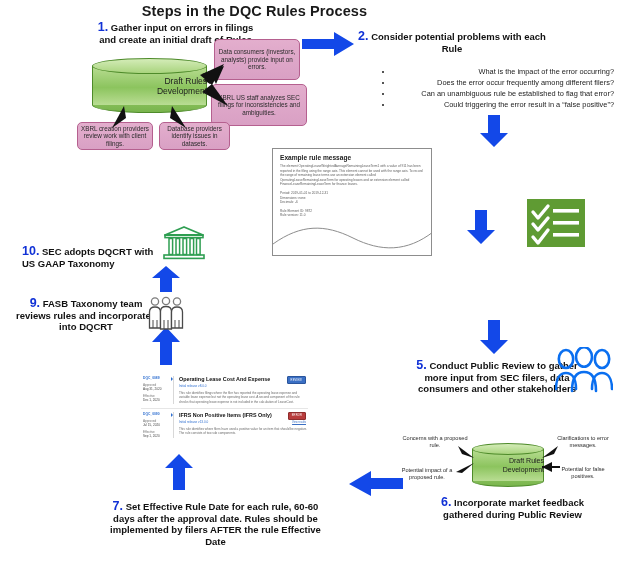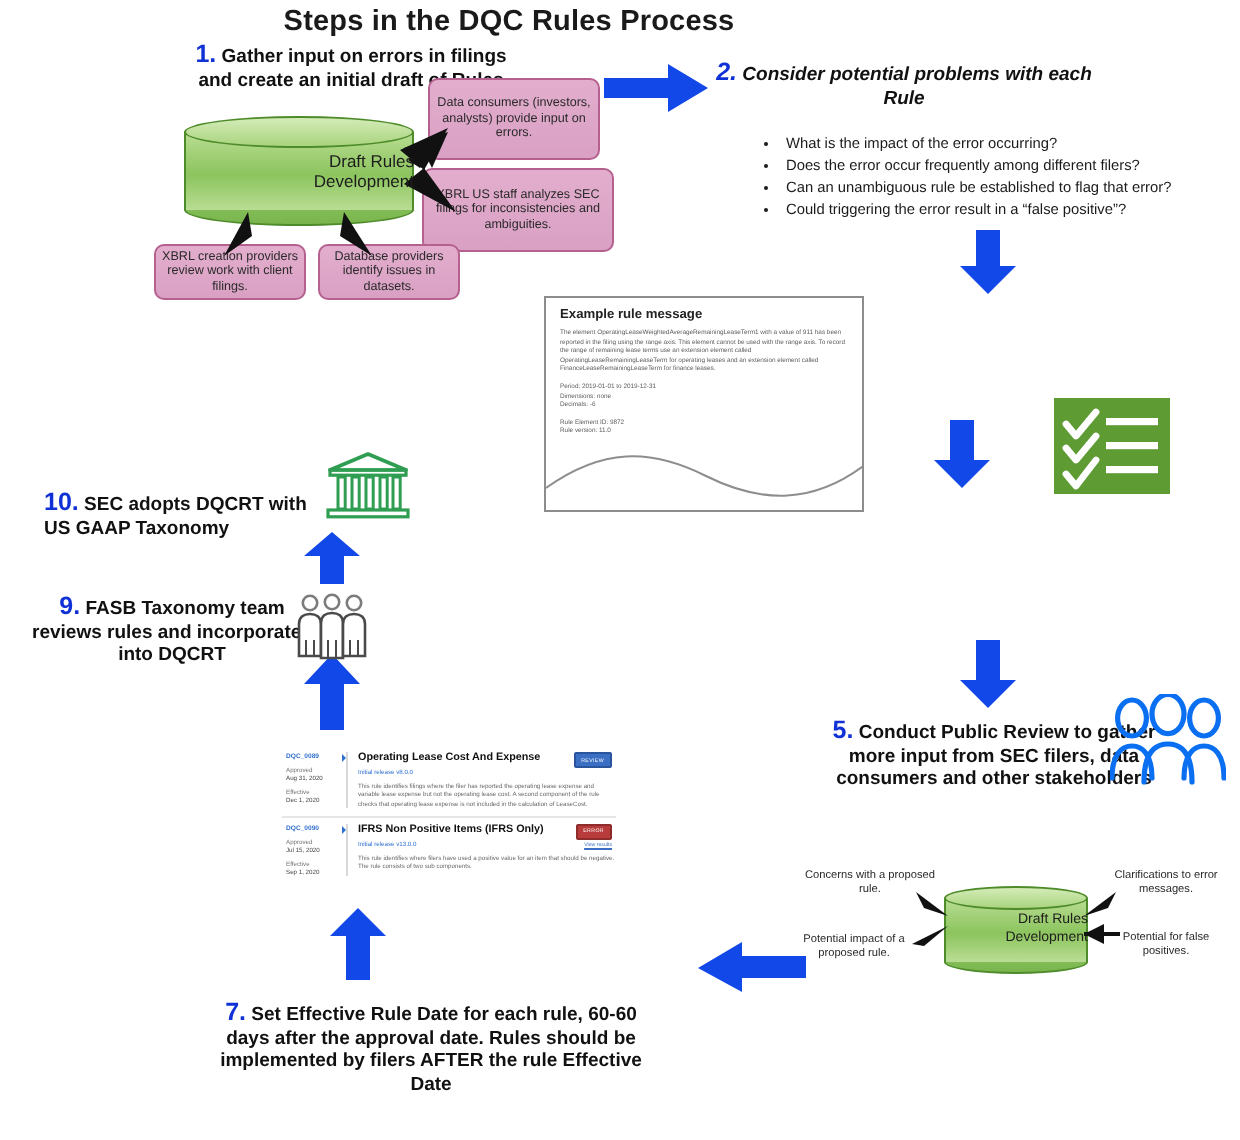--- a/index.html
+++ b/index.html
@@ -50,21 +50,21 @@
   }
   .cyl .lbl{
     position:absolute;left:0;right:0;top:50%;transform:translateY(-50%);
     text-align:right;font-size:8.5px;line-height:10.5px;color:#1d1d1d;z-index:3;
   }
   .cyl.small .top,.cyl.small .bot{height:12px;}
   .cyl.small .body{top:6px;bottom:6px;}
   .cyl.small .lbl{font-size:7px;line-height:8.5px;}
 
   
-  #bullets{font-size:7.4px;line-height:11px;color:#1b1b1b;}
+  #bullets{font-size:7.4px;line-height:11px;color:#1b1b1b;text-align:right;}
   #bullets ul{margin:0;padding-left:11px;}
   #bullets li{margin:0;}
 
   
   #doc-card{
     background:#fff;border:1px solid #8d8d8d;box-sizing:border-box;
     overflow:hidden;
   }
   #doc-card .dtitle{font-size:6.6px;font-weight:bold;color:#222;margin:5px 7px 3px 7px;}
   #doc-card .dbody{font-size:3.2px;line-height:4.6px;color:#5d5d5d;margin:0 7px;text-align:left;}
@@ -133,21 +133,21 @@
     <path d="M4,24 L16,2 L18,14 Z" fill="#111"></path>
   </svg>
   <svg class="abs" style="left:166px;top:104px;" width="24" height="26">
     <path d="M20,24 L6,2 L4,14 Z" fill="#111"></path>
   </svg>
 
   <svg class="abs" style="left:300px;top:30px;" width="58" height="30">
     <path d="M2,9 L34,9 L34,2 L54,14 L34,26 L34,19 L2,19 Z" fill="#1348e8"></path>
   </svg>
 
-  <div class="abs stepcap" style="left:352px;top:31px;width:200px;text-align:center;font-style:italic;">
+  <div class="abs stepcap" style="left:352px;top:31px;width:200px;text-align:center;">
     <span class="stepnum">2.</span>
     <span class="txt">Consider potential problems with each Rule</span>
   </div>
 
   <div class="abs" id="bullets" style="left:382px;top:66px;width:232px;">
     <ul>
       <li>What is the impact of the error occurring?</li>
       <li>Does the error occur frequently among different filers?</li>
       <li>Can an unambiguous rule be established to flag that error?</li>
       <li>Could triggering the error result in a “false positive”?</li>
@@ -231,20 +231,24 @@
   <svg class="abs" style="left:454px;top:461px;" width="22" height="14">
     <path d="M20,2 L2,11 L8,12 Z" fill="#111"></path>
   </svg>
   <svg class="abs" style="left:540px;top:444px;" width="20" height="16">
     <path d="M2,14 L18,2 L14,10 Z" fill="#111"></path>
   </svg>
   <svg class="abs" style="left:540px;top:461px;" width="22" height="12">
     <path d="M2,5 L20,5 L20,7 L2,7 Z M2,6 L12,1 L12,11 Z" fill="#111"></path>
   </svg>
 
+  <div class="abs stepcap" style="left:420px;top:497px;width:185px;text-align:center;">
+    <span class="stepnum">6.</span>
+    <span class="txt">Incorporate market feedback gathered during Public Review</span>
+  </div>
 
   <svg class="abs" style="left:345px;top:470px;" width="60" height="28">
     <path d="M58,8 L26,8 L26,1 L4,14 L26,26 L26,19 L58,19 Z" fill="#1348e8"></path>
   </svg>
 
   <div class="abs stepcap" style="left:108px;top:501px;width:215px;text-align:center;">
     <span class="stepnum">7.</span>
     <span class="txt">Set Effective Rule Date for each rule, 60-60 days after the approval date. Rules should be implemented by filers AFTER the rule Effective Date</span>
   </div>
 

